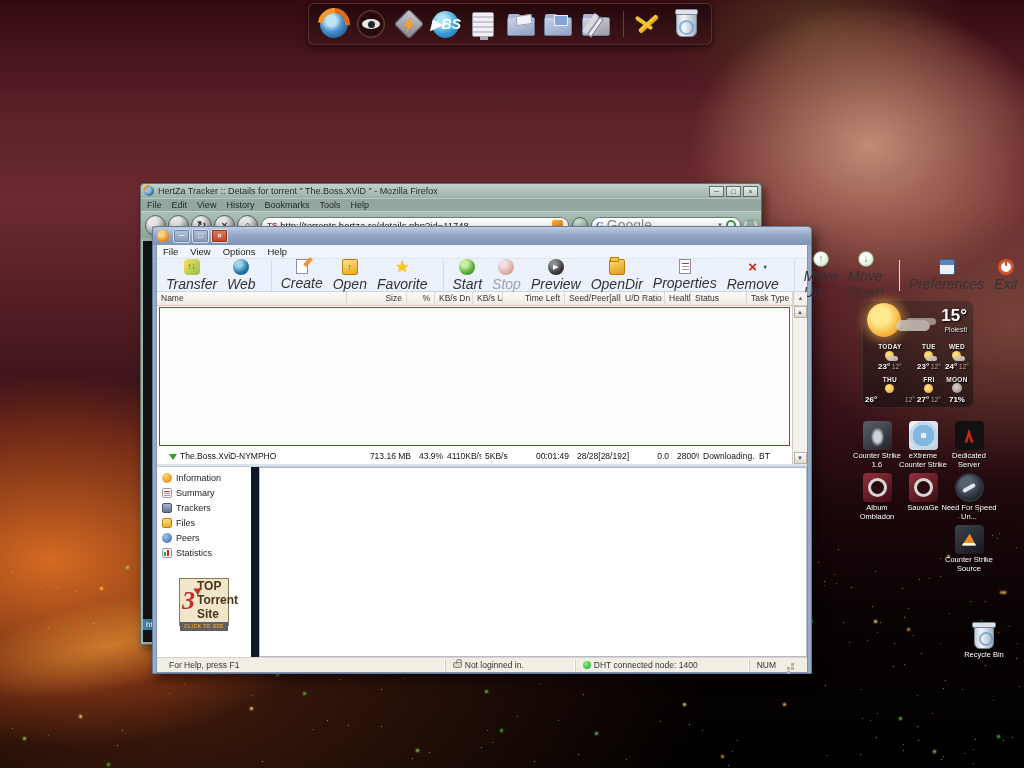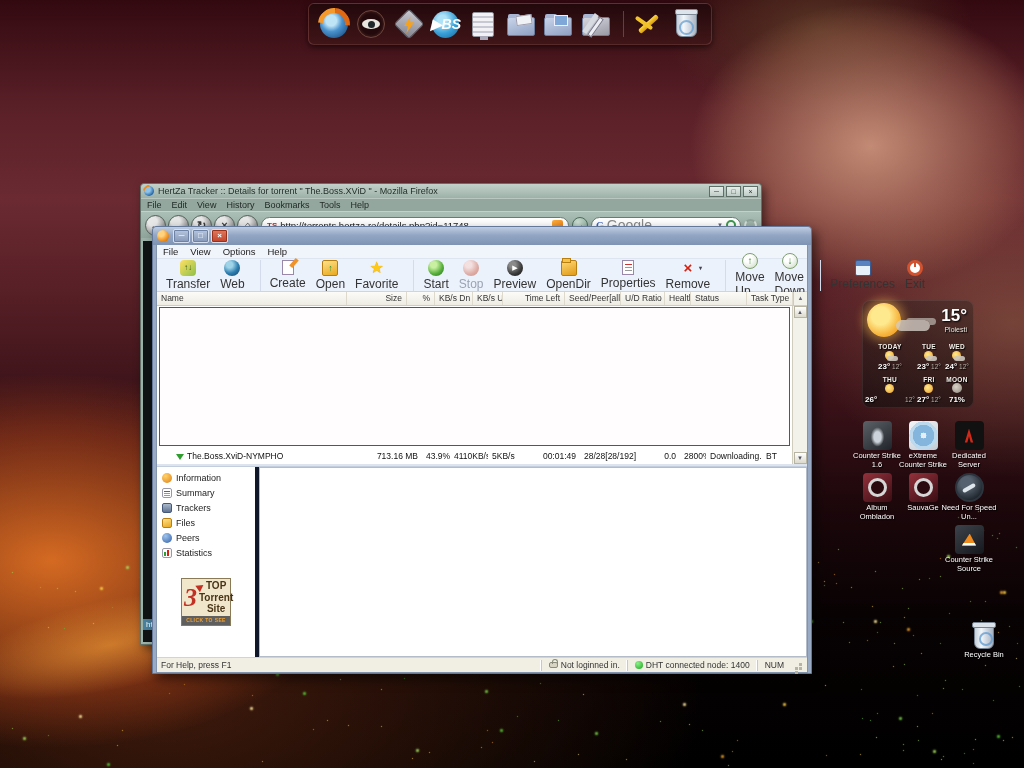--- a/index.html
+++ b/index.html
@@ -104,21 +104,21 @@
   .bc-winbtns{display:flex;gap:2px;}
   .bc-btn{width:17px;height:14px;border-radius:2px;border:1px solid #d7e0ef;font-size:8px;line-height:12px;text-align:center;color:#fff;
     background:linear-gradient(180deg,#b8c6dd,#8598b8);box-shadow:inset 0 0 0 1px #6e82a5;}
   .bc-btn.close{background:linear-gradient(180deg,#e07a60,#bf442b);box-shadow:inset 0 0 0 1px #9a3018;font-weight:bold;}
   .bc-body{flex:1;display:flex;flex-direction:column;margin:0 3px;background:#fff;border:1px solid #8193ad;border-top:none;min-height:0;}
   .bc-menubar{height:14px;display:flex;gap:12px;align-items:center;padding:0 6px;background:#f0f4fb;border-bottom:1px solid #dde5f0;flex:none;}
   .bc-menu-item{font-size:9.5px;color:#222;}
   .bc-toolbar{height:33px;display:flex;align-items:center;padding:0 4px;background:#ecf2fc;border-bottom:1px solid #c9d6ea;flex:none;}
   .bc-tool{display:flex;flex-direction:column;align-items:center;justify-content:center;gap:1px;padding:0 5px;height:31px;}
   .bc-tool.gap{margin-left:10px;border-left:1px solid #d2dcec;padding-left:9px;}
-  .bc-tool-label{font-size:12px;color:#333;}
+  .bc-tool-label{font-size:14px;color:#333;font-style:italic;}
   .bc-tool.disabled .bc-tool-label{color:#9aa4b4;}
   .ti{width:16px;height:16px;position:relative;display:flex;align-items:center;justify-content:center;font-size:9px;color:#fff;flex:none;}
   .ti-transfer{border-radius:4px;background:linear-gradient(135deg,#ffe063,#8cc04a);color:#3d5a16;font-size:8px;font-weight:bold;}
   .ti-web{border-radius:50%;background:radial-gradient(circle at 35% 30%,#9fd4e8 0 20%,#2d7fb0 55%,#113d62 100%);}
   .ti-create{width:12px;height:15px;background:#fff;border:1px solid #98a;}
   .ti-create::after{content:"";position:absolute;right:-3px;top:-3px;width:4px;height:10px;background:#f0922a;transform:rotate(40deg);}
   .ti-open{border-radius:2px;background:linear-gradient(160deg,#ffe28a,#e8a81e);border:1px solid #b87f10;}
   .ti-open::after{content:"↑";color:#2f8f2f;font-weight:bold;font-size:9px;}
   .ti-favorite{color:#ffc917;font-size:16px;text-shadow:0 0 1px #c78a00;}
   .ti-start{border-radius:50%;background:radial-gradient(circle at 35% 30%,#c8f0a0 0 20%,#55ad3a 60%,#2a6e1c 100%);}
@@ -134,50 +134,50 @@
   .ti-preferences{border-radius:2px;background:linear-gradient(180deg,#5a82c0 0 35%,#e8f0fa 35%);border:1px solid #3c5c94;}
   .ti-exit{border-radius:50%;border:3px solid #d2512e;background:#fff;}
   .ti-exit::after{content:"";position:absolute;top:-3px;width:2px;height:7px;background:#d2512e;}
   .bc-colheader{height:14px;display:flex;background:linear-gradient(180deg,#fcfbf8,#eeece2);border-bottom:1px solid #cfccbe;flex:none;}
   .bc-col{font-size:8.5px;color:#333;line-height:13px;padding:0 4px;border-right:1px solid #ddd9cc;overflow:hidden;white-space:nowrap;flex:none;}
   .bc-col.r{text-align:right;}
   .bc-col.flex,.bc-cell.flex{flex:1;}
   .bc-colscroll{width:14px;flex:none;background:#f2f1ea;border-left:1px solid #cfccbe;font-size:6px;text-align:center;line-height:13px;color:#667;}
   .bc-list{position:relative;height:158px;background:#fff;flex:none;}
   .bc-redbox{position:absolute;left:2px;top:1px;right:17px;bottom:18px;border:1px solid #a8372b;background:#fffdfd;}
-  .bc-row{position:absolute;left:15px;bottom:1px;right:15px;height:14px;display:flex;align-items:center;}
+  .bc-row{position:absolute;left:8px;bottom:1px;right:15px;height:14px;display:flex;align-items:center;}
   .bc-cell{font-size:8.5px;color:#111;padding:0 4px;white-space:nowrap;overflow:hidden;flex:none;}
   .bc-cell.r{text-align:right;}
   .bc-name-ic{display:inline-block;width:0;height:0;border-left:4px solid transparent;border-right:4px solid transparent;border-top:6px solid #2f9e2f;margin-right:3px;vertical-align:middle;}
   .bc-vscroll{position:absolute;right:0;top:0;bottom:0;width:15px;background:#f2f1ea;border-left:1px solid #cfccbe;display:flex;flex-direction:column;justify-content:space-between;align-items:center;}
   .sc-arrow{width:13px;height:12px;background:linear-gradient(180deg,#fff,#dcd9cc);border:1px solid #b8b4a4;font-size:6px;line-height:10px;text-align:center;color:#556;}
   .bc-splitter{height:3px;background:#dde4ee;border-bottom:1px solid #c2cdde;flex:none;}
   .bc-bottom{flex:1;display:flex;min-height:0;}
-  .bc-sidebar{width:102px;flex:none;border-right:4px solid #0f172a;padding-top:3px;background:#fff;}
+  .bc-sidebar{width:102px;flex:none;border-right:8px solid #0f172a;padding-top:3px;background:#fff;}
   .bc-side-item{display:flex;align-items:center;gap:4px;height:15px;padding-left:5px;}
   .bc-side-label{font-size:9px;color:#222;}
   .si{width:10px;height:10px;flex:none;border-radius:2px;}
   .si-information{border-radius:50%;background:radial-gradient(circle at 35% 30%,#ffd36a,#e07f12);}
   .si-summary{background:#fff;border:1px solid #99a;position:relative;}
   .si-summary::after{content:"";position:absolute;left:1px;top:2px;width:6px;height:1px;background:#c33;box-shadow:0 2px 0 #999,0 4px 0 #999;}
   .si-trackers{background:linear-gradient(180deg,#aab8cc,#5f7290);border:1px solid #46587a;}
   .si-files{background:linear-gradient(160deg,#ffe28a,#e8a81e);border:1px solid #b87f10;}
   .si-peers{background:radial-gradient(circle at 35% 30%,#9fc4ec,#2f5fa8);border-radius:50%;}
   .si-statistics{background:#fff;border:1px solid #99a;position:relative;}
   .si-statistics::after{content:"";position:absolute;left:1px;bottom:1px;width:2px;height:4px;background:#2f9e2f;box-shadow:3px 0 0 #d42210,3px -2px 0 #d42210;}
   .bc-banner{margin:18px auto 0;width:50px;height:48px;background:#efe6cc;border:1px solid #8a7a58;position:relative;display:flex;flex-direction:column;}
   .bc-banner-top{flex:1;display:flex;align-items:center;padding:1px 2px;gap:2px;}
   .bc-banner-3{font-family:"Liberation Serif",serif;font-size:26px;font-style:italic;font-weight:bold;color:#c23024;line-height:1;position:relative;}
   .bc-banner-3::after{content:"";position:absolute;right:-7px;top:-2px;width:0;height:0;border-left:7px solid #c23024;border-top:4px solid transparent;border-bottom:4px solid transparent;transform:rotate(-35deg);}
-  .bc-banner-txt{font-family:"Liberation Serif",serif;font-weight:bold;color:#4a3416;font-size:10px;line-height:1.15;text-align:center;flex:1;}
+  .bc-banner-txt{font-family:"Liberation Serif",serif;font-weight:bold;color:#4a3416;font-size:12px;line-height:1.15;text-align:left;flex:1;}
   .bc-banner-btn{height:9px;background:#5f5f5f;color:#f0a030;font-size:5px;font-weight:bold;letter-spacing:.4px;text-align:center;line-height:9px;}
   .bc-detail{flex:1;background:#fff;border:1px solid #b4bcc9;margin:0;}
-  .bc-statusbar{height:15px;background:#f1efe3;border-top:1px solid #d8d4c4;display:flex;align-items:center;font-size:8.5px;color:#333;flex:none;padding:0 4px;gap:0;}
+  .bc-statusbar{height:15px;background:#f1efe3;border-top:1px solid #d8d4c4;display:flex;align-items:center;font-size:8.5px;color:#333;flex:none;padding:0 12px;gap:0;}
   .sb-help{flex:1;}
-  .sb-seg{display:flex;align-items:center;gap:3px;padding:0 7px;border-left:1px solid #cdc9b8;box-shadow:-1px 0 0 #fff;height:11px;}
+  .sb-seg{display:flex;align-items:center;gap:3px;padding:0 7px;border-left:1px solid #cdc9b8;box-shadow:-1px 0 0 #fff;height:11px;margin-left:44px;}
   .sb-keyicon{width:9px;height:6px;border:1px solid #8a8a7a;border-radius:2px;position:relative;background:#d8d4c4;}
   .sb-keyicon::before{content:"";position:absolute;left:2px;top:-4px;width:4px;height:4px;border:1px solid #8a8a7a;border-bottom:none;border-radius:3px 3px 0 0;}
   .sb-dht-dot{width:8px;height:8px;border-radius:50%;background:radial-gradient(circle at 35% 30%,#8ef08e,#18a818);}
   .sb-grip{width:12px;height:12px;position:relative;}
   .sb-grip::after{content:"";position:absolute;right:1px;bottom:1px;width:3px;height:3px;background:#b8b4a4;box-shadow:-4px 4px 0 #b8b4a4,0 -4px 0 #b8b4a4,-4px 0 0 #b8b4a4,0 0 0 #b8b4a4,-8px 8px 0 transparent;}
 
   
   .weather{position:absolute;left:862px;top:300px;width:112px;height:108px;border-radius:8px;
     background:linear-gradient(180deg,rgba(30,28,26,.35),rgba(15,14,13,.55));box-shadow:inset 0 0 0 1px rgba(255,255,255,.08);padding:2px;}
   .w-sun{position:absolute;left:5px;top:3px;width:34px;height:34px;border-radius:50%;

